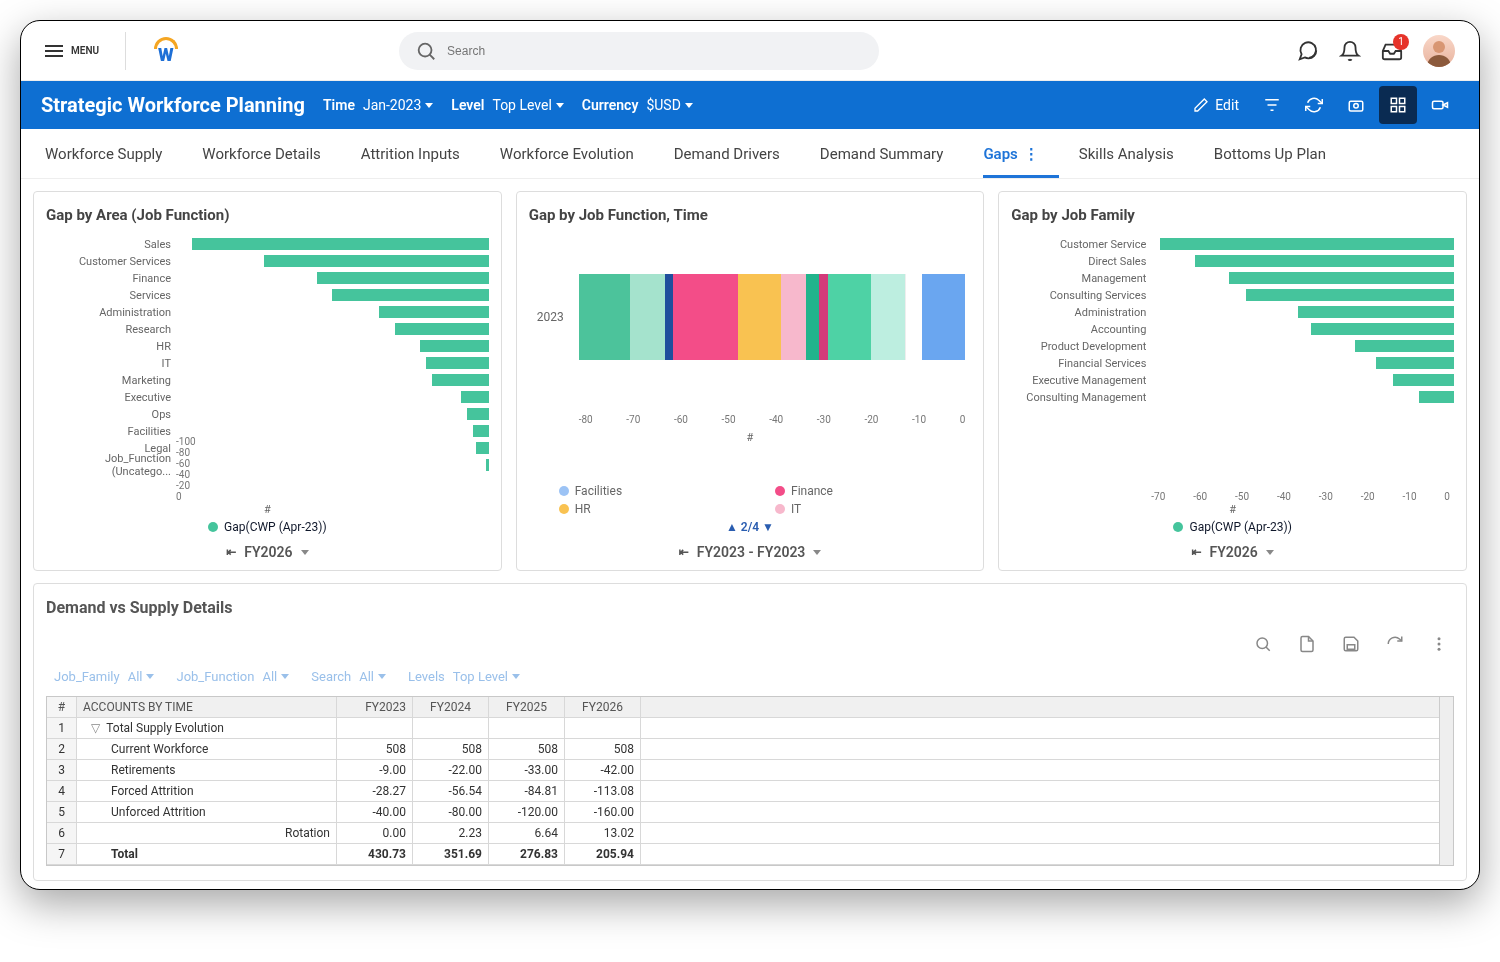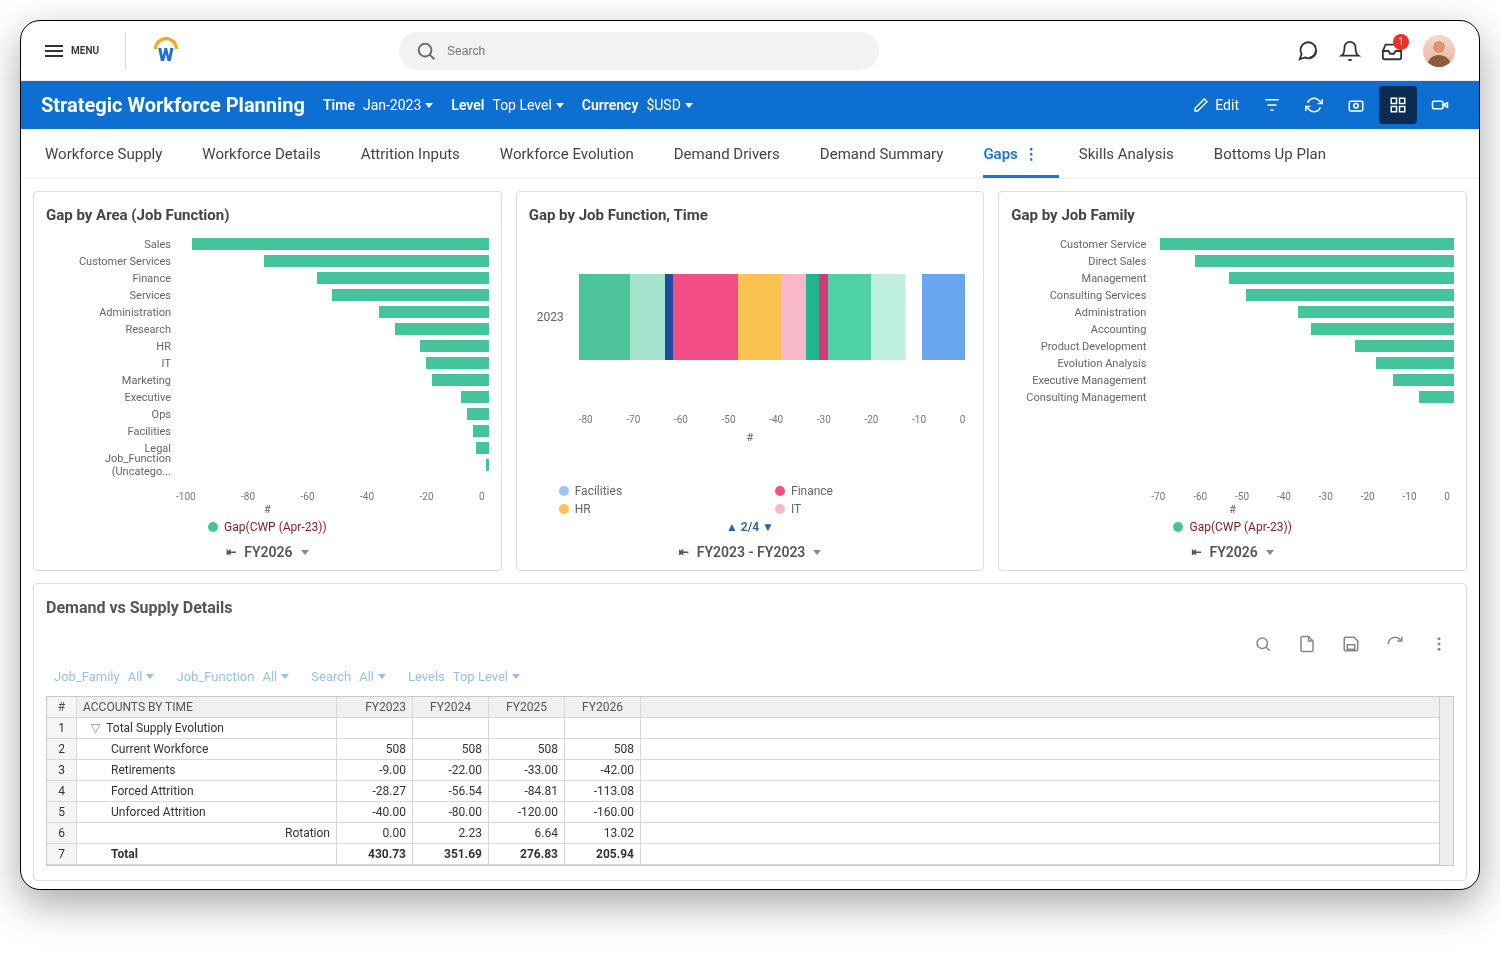--- a/index.html
+++ b/index.html
@@ -36,21 +36,21 @@
 .panels { display:flex; gap:14px; padding:12px; }
 .card { border:1px solid #ddd; border-radius:4px; padding:14px 12px 10px 12px; flex:1; display:flex; flex-direction:column; min-height:380px;}
 .card-title { font-size:15px; font-weight:700; color:#444; margin-bottom:12px;}
 .bar-chart { flex:1; position:relative; padding-left:130px; padding-bottom:30px;}
 .bar-row { display:flex; align-items:center; height:16px; margin-bottom:1px; position:relative;}
 .bar-label { position:absolute; left:-130px; width:125px; text-align:right; font-size:11px; color:#666;}
 .bar-track { flex:1; height:12px; position:relative;}
 .bar-fill { position:absolute; right:0; height:12px; background:#45c49c;}
 .x-axis { position:absolute; bottom:10px; left:130px; right:4px; display:flex; justify-content:space-between; font-size:10px; color:#777;}
 .x-title { position:absolute; bottom:-4px; left:50%; transform:translateX(-50%); font-size:11px; color:#666;}
-.legend { display:flex; justify-content:center; align-items:center; gap:6px; font-size:12px; color:#7f1d1d; margin-top:8px;}
+.legend { display:flex; justify-content:center; align-items:center; gap:6px; font-size:12px; color:#0f172a; margin-top:8px;}
 .dot { width:10px; height:10px; border-radius:50%; background:#45c49c;}
 .card-footer { display:flex; justify-content:center; align-items:center; gap:8px; font-size:14px; color:#555; font-weight:600; margin-top:10px;}
 .card-footer .chev { color:#888; cursor:pointer;}
 .stack-chart { flex:1; position:relative; display:flex; align-items:center; padding-left:50px; padding-right:6px;}
 .stack-bar { display:flex; width:100%; height:86px;}
 .seg { height:100%;}
 .stack-year { position:absolute; left:8px; font-size:12px; color:#666;}
 .stack-axis { position:absolute; bottom:-28px; left:50px; right:6px; display:flex; justify-content:space-between; font-size:10px; color:#777;}
 .legend-grid { display:grid; grid-template-columns:1fr 1fr; font-size:12px; color:#666; gap:4px 20px; margin-top:40px; padding-left:30px;}
 .legend-item { display:flex; align-items:center; gap:6px;}
@@ -280,21 +280,21 @@
             <div class="bar-track">
               <div class="bar-fill" style="width: 4%;"></div>
             </div>
           </div>
           <div class="bar-row">
             <div class="bar-label" style="left: -130px; width: 125px;">Job_Function (Uncatego...</div>
             <div class="bar-track">
               <div class="bar-fill" style="width: 1%;"></div>
             </div>
           </div>
-          <div class="x-axis" style="left: 130px;">
+          <div class="x-axis" style="left: 130px; flex-direction: column;">
             <span>-100</span>
             <span>-80</span>
             <span>-60</span>
             <span>-40</span>
             <span>-20</span>
             <span>0</span>
           </div>
           <div class="x-title">#</div>
         </div>
         <div class="legend">
@@ -402,21 +402,21 @@
               <div class="bar-fill" style="width: 47.1429%;"></div>
             </div>
           </div>
           <div class="bar-row">
             <div class="bar-label" style="left: -140px; width: 135px;">Product Development</div>
             <div class="bar-track">
               <div class="bar-fill" style="width: 32.8571%;"></div>
             </div>
           </div>
           <div class="bar-row">
-            <div class="bar-label" style="left: -140px; width: 135px;">Evolution Analysis</div>
+            <div class="bar-label" style="left: -140px; width: 135px;">Financial Services</div>
             <div class="bar-track">
               <div class="bar-fill" style="width: 25.7143%;"></div>
             </div>
           </div>
           <div class="bar-row">
             <div class="bar-label" style="left: -140px; width: 135px;">Executive Management</div>
             <div class="bar-track">
               <div class="bar-fill" style="width: 20%;"></div>
             </div>
           </div>

